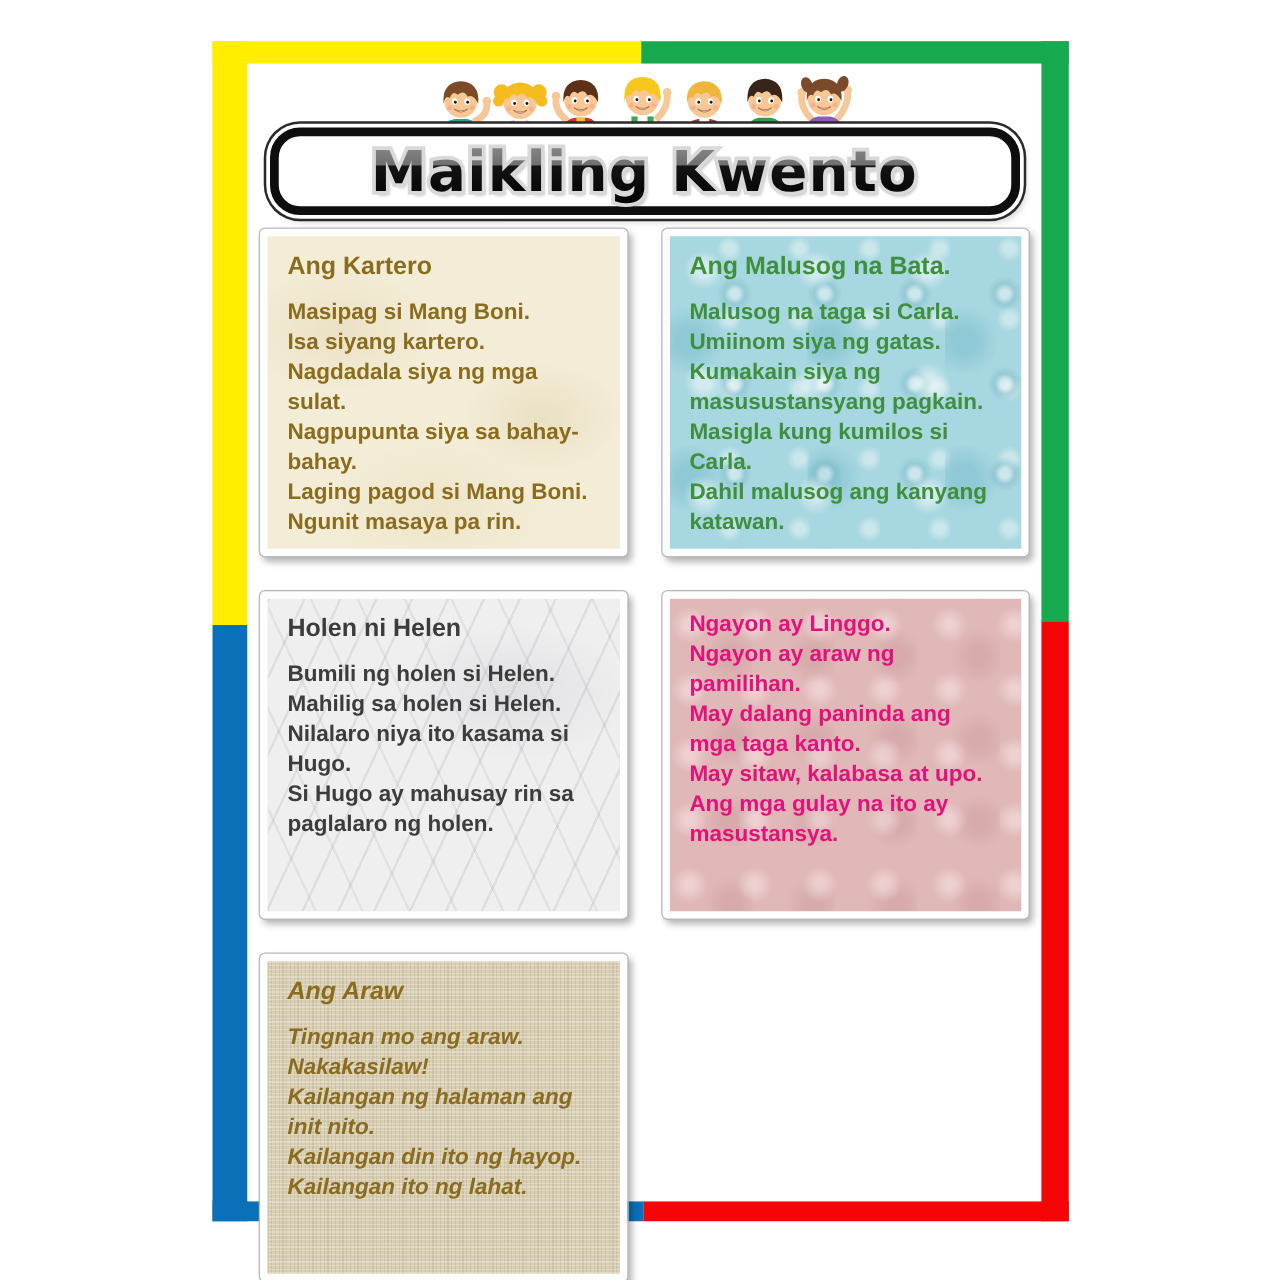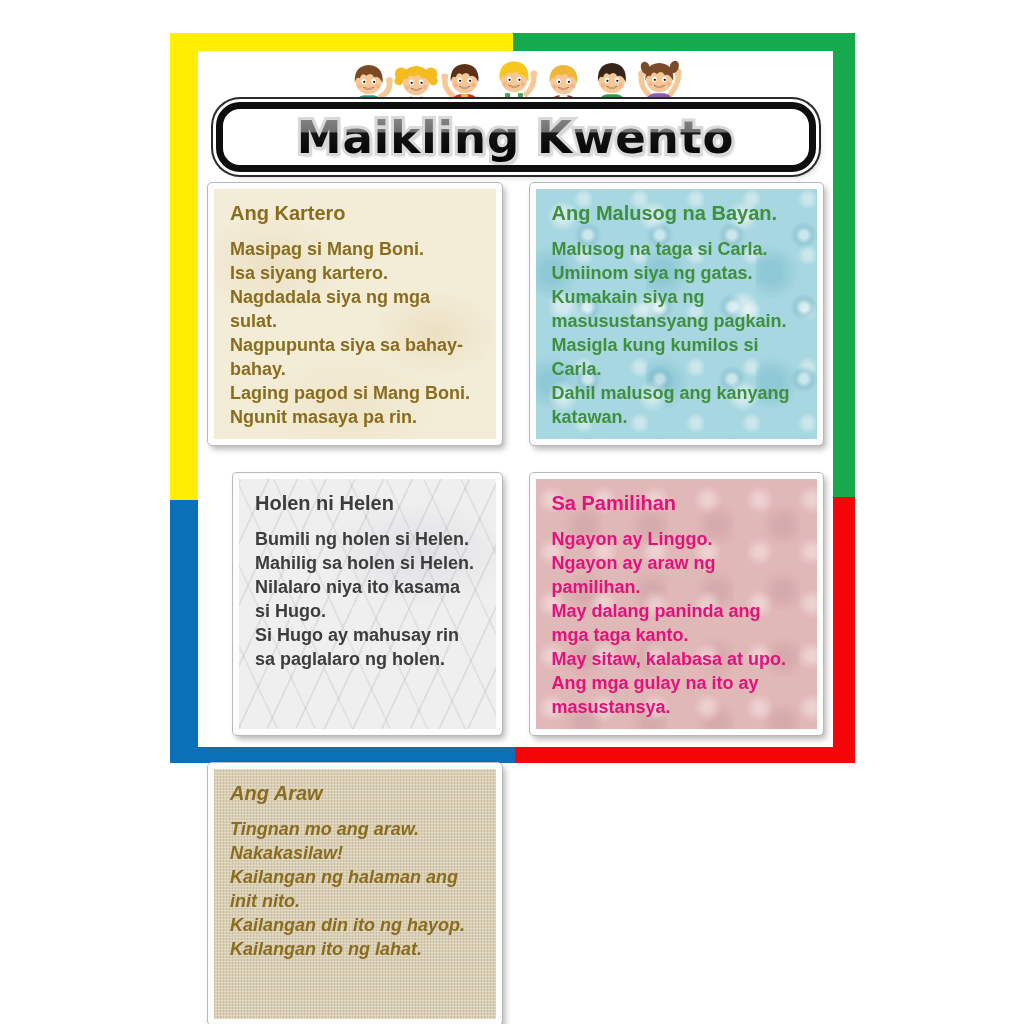--- a/index.html
+++ b/index.html
@@ -2,21 +2,21 @@
 <html><head>
 <meta charset="utf-8">
 <title>Maikling Kwento</title>
 <style>
   * { margin:0; padding:0; box-sizing:border-box; }
   html,body { background:#ffffff; }
   .page {
     position:relative; width:1024px; height:1024px; background:#ffffff;
     font-family:"Liberation Sans", sans-serif; overflow:hidden;
   }
-  .poster { position:absolute; left:170px; top:33px; width:685px; height:730px; background:#fff; }
+  .poster { position:absolute; left:170px; top:33px; width:685px; height:944px; background:#fff; }
 
   
   .bord { position:absolute; }
   .b-yellow-top { left:0; top:0; width:343px; height:18px; background:#ffee00; }
   .b-green-top  { left:343px; top:0; right:0; height:18px; background:#17a94e; }
   .b-yellow-left{ left:0; top:0; width:28px; height:467px; background:#ffee00; }
   .b-blue-left  { left:0; top:467px; width:28px; bottom:0; background:#0a70b8; }
   .b-green-right{ right:0; top:0; width:22px; height:464px; background:#17a94e; }
   .b-red-right  { right:0; top:464px; width:22px; bottom:0; background:#f50505; }
   .b-blue-bottom{ left:0; bottom:0; width:345px; height:16px; background:#0a70b8; }
@@ -94,21 +94,20 @@
       radial-gradient(circle at 70% 62%, rgba(168,188,230,.45) 11%, transparent 38%),
       radial-gradient(circle at 46% 82%, rgba(232,200,222,.40) 9%, transparent 34%);
     background-size:46px 46px, 62px 62px, 38px 38px;
   }
   .bg-marble {
     background-color:#efeff0;
     background-image:
       repeating-linear-gradient(115deg, rgba(138,138,150,.16) 0 2px, transparent 2px 26px),
       repeating-linear-gradient(65deg, rgba(120,120,136,.11) 0 2px, transparent 2px 34px),
       radial-gradient(ellipse 160px 90px at 70% 30%, rgba(148,148,160,.16), transparent 60%);
-    margin-left: 25px;
   }
   .bg-pinkstone {
     background-color:#e1b8b8;
     background-image:
       radial-gradient(circle at 30% 40%, rgba(255,242,242,.42) 8%, transparent 30%),
       radial-gradient(circle at 74% 70%, rgba(168,108,118,.18) 10%, transparent 34%);
     background-size:52px 52px, 66px 66px;
   }
   .bg-linen {
     background-color:#d9cfb4;
@@ -268,21 +267,21 @@
             <div class="story-line">Masipag si Mang Boni.</div>
             <div class="story-line">Isa siyang kartero.</div>
             <div class="story-line">Nagdadala siya ng mga sulat.</div>
             <div class="story-line">Nagpupunta siya sa bahay-bahay.</div>
             <div class="story-line">Laging pagod si Mang Boni.</div>
             <div class="story-line">Ngunit masaya pa rin.</div>
           </div>
         </div>
 
         <div class="card c2 bg-droplets">
-          <div class="card-title">Ang Malusog na Bayan.</div>
+          <div class="card-title">Ang Malusog na Bata.</div>
           <div class="card-body">
             <div class="story-line">Malusog na taga si Carla.</div>
             <div class="story-line">Umiinom siya ng gatas.</div>
             <div class="story-line">Kumakain siya ng masusustansyang pagkain.</div>
             <div class="story-line">Masigla kung kumilos si Carla.</div>
             <div class="story-line">Dahil malusog ang kanyang katawan.</div>
           </div>
         </div>
 
 
@@ -290,21 +289,20 @@
           <div class="card-title">Holen ni Helen</div>
           <div class="card-body">
             <div class="story-line">Bumili ng holen si Helen.</div>
             <div class="story-line">Mahilig sa holen si Helen.</div>
             <div class="story-line">Nilalaro niya ito kasama si Hugo.</div>
             <div class="story-line">Si Hugo ay mahusay rin sa paglalaro ng holen.</div>
           </div>
         </div>
 
         <div class="card c5 bg-pinkstone">
-          <div class="card-title">Sa Pamilihan</div>
           <div class="card-body">
             <div class="story-line">Ngayon ay Linggo.</div>
             <div class="story-line">Ngayon ay araw ng pamilihan.</div>
             <div class="story-line">May dalang paninda ang mga taga kanto.</div>
             <div class="story-line">May sitaw, kalabasa at upo.</div>
             <div class="story-line">Ang mga gulay na ito ay masustansya.</div>
           </div>
         </div>
 
         <div class="card c6 bg-linen">

